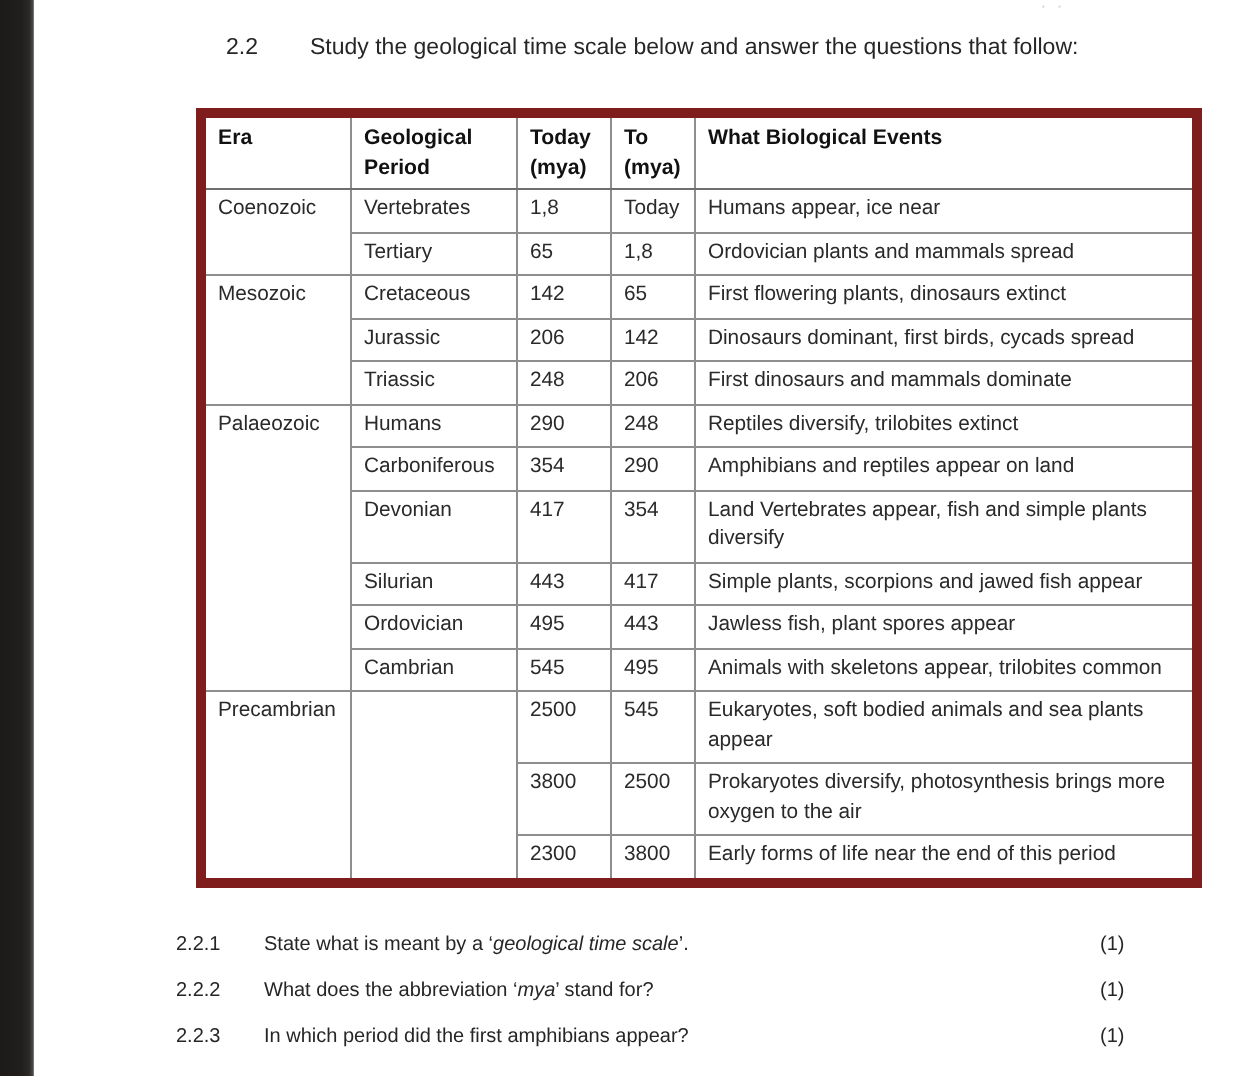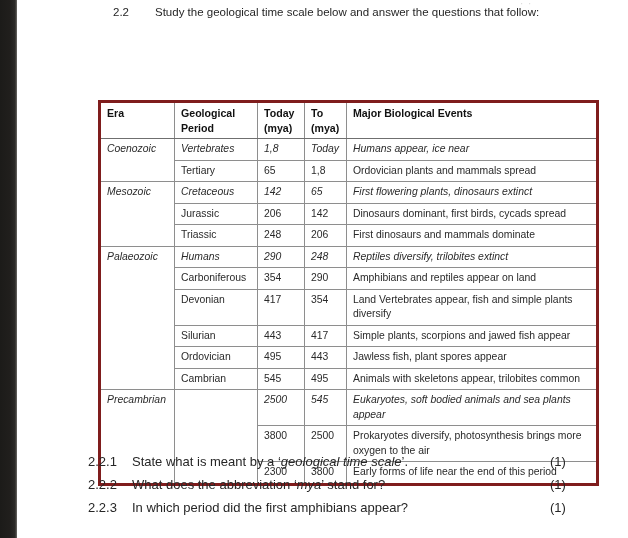--- a/index.html
+++ b/index.html
@@ -46,21 +46,21 @@
     left: 0;
     top: 0;
     width: 628px;
     height: 538px;
   }
 
   
   .intro {
     position: absolute;
     left: 113px;
-    top: 5px;
+    top: 17px;
     width: 500px;
     font-size: 11.5px;
     line-height: 15px;
     color: #262626;
     white-space: nowrap;
   }
   .intro .qnum {
     display: inline-block;
     width: 42px;
   }
@@ -89,50 +89,48 @@
     background: #ffffff;
   }
   table.geo thead th {
     font-weight: bold;
     color: #111111;
     font-size: 10.6px;
     border-bottom: 1px solid #6f6f6f;
   }
   
   table.geo {
-    border: 3px solid #7f1d1d;
-    margin-top: 46px;
+    border: 5px solid #7f1d1d;
   }
   
   col.c-era    { width: 75px; }
   col.c-period { width: 83px; }
   col.c-from   { width: 47px; }
   col.c-to     { width: 42px; }
   col.c-events { width: 251px; }
 
   
   td.era-cell {
     border-top: 1px solid #5f5f5f;
   }
   tr.group-start > td {
     border-top: 1px solid #5f5f5f;
-    font-style: italic;
   }
   td.blank-period { }
 
   
   td.tall { line-height: 14.5px; }
 
   
   .questions {
     position: absolute;
     left: 88px;
-    top: 454px;
+    top: 467px;
     width: 520px;
-    font-size: 13px;
+    font-size: 10px;
     color: #262626;
   }
   .qrow {
     position: relative;
     height: 23px;
     white-space: nowrap;
   }
   .qrow .qlabel {
     display: inline-block;
     width: 44px;
@@ -181,21 +179,21 @@
             <span>Period</span>
           </th>
           <th>
             <span>Today</span><br>
             <span>(mya)</span>
           </th>
           <th>
             <span>To</span><br>
             <span>(mya)</span>
           </th>
-          <th>Major Biological Events</th>
+          <th>What Biological Events</th>
         </tr>
       </thead>
       <tbody id="geo-body">
           <tr class="group-start">
             <td class="era-cell" rowspan="2">Coenozoic</td>
             <td>Vertebrates</td>
             <td>1,8</td>
             <td>Today</td>
             <td>Humans appear, ice near</td>
           </tr>

